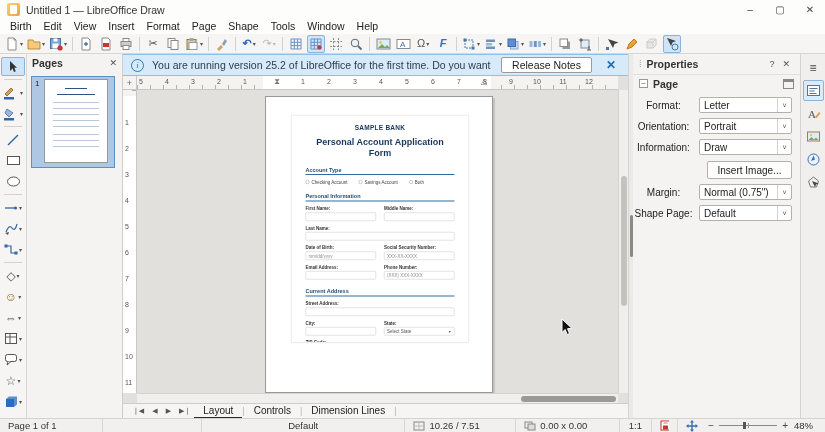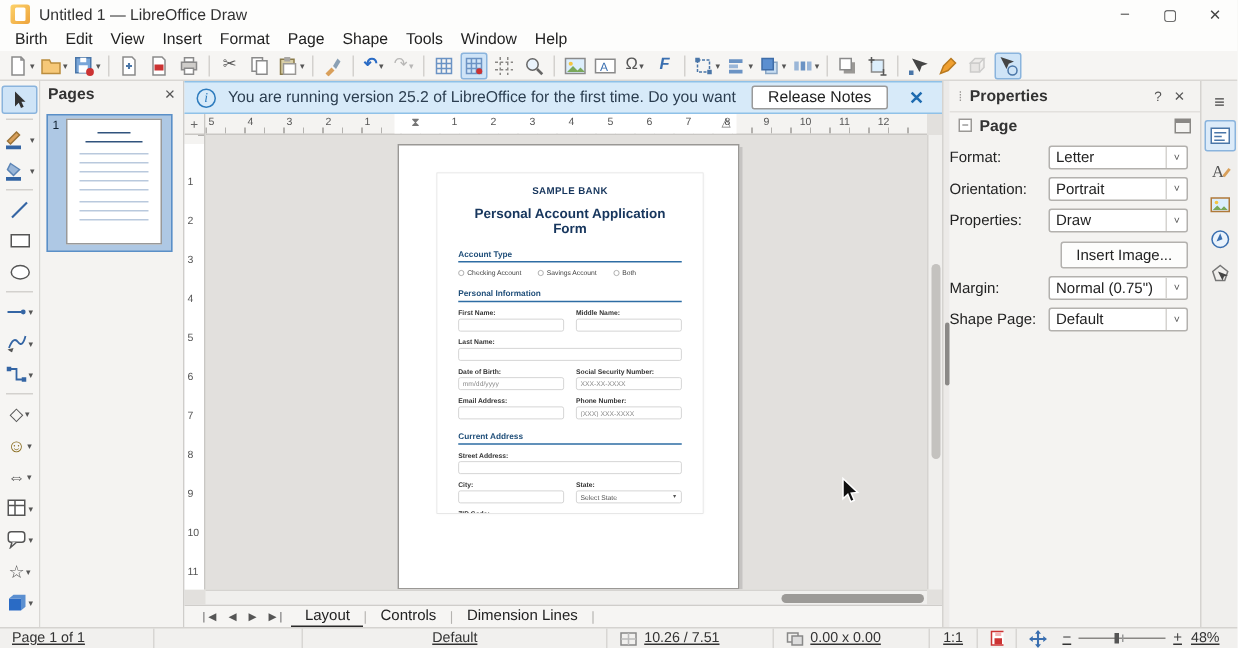--- a/index.html
+++ b/index.html
@@ -114,35 +114,35 @@
   .sidebar { width:167px; background:#f4f3f1; display:flex; flex-direction:column; }
   .sbhead { height:20px; display:flex; align-items:center; padding:0 6px; }
   .sbgrip { color:#9a9895; font-size:9px; letter-spacing:1px; margin-right:4px; }
   .sbtitle { font-weight:bold; font-size:10.5px; color:#333; flex:1; }
   .sbico { font-size:9px; color:#555; padding:0 4px; }
   .sbsection { height:18px; display:flex; align-items:center; padding:0 6px; border-top:1px solid #e2e0dd; }
   .collapser { width:9px; height:9px; border:1px solid #9a9895; font-size:8px; line-height:7px; text-align:center; color:#555; margin-right:5px; background:#fff; }
   .sbsectitle { font-weight:bold; font-size:10.5px; color:#333; flex:1; }
   .launcher { width:11px; height:10px; border:1px solid #8a8885; border-top-width:3px; }
   .sbrow { display:flex; align-items:center; margin:5px 8px 0 0; }
-  .sblabel { width:66px; text-align:left; font-size:10px; color:#222; padding-right:5px; flex:none; }
+  .sblabel { width:66px; text-align:center; font-size:10px; color:#222; padding-right:5px; flex:none; }
   .sbdrop { flex:1; height:16px; background:#fff; border:1px solid #b3b1ae; border-radius:2px; display:flex; align-items:center; min-width:0; }
   .sbdroptext { flex:1; font-size:10px; color:#222; padding:0 4px; white-space:nowrap; overflow:hidden; }
   .sbdropbtn { width:14px; height:100%; border-left:1px solid #d5d3d0; display:flex; align-items:center; justify-content:center; font-size:7px; color:#555; }
   .sbbtnrow { display:flex; margin:6px 8px 0 74px; }
   .sbbutton { flex:1; height:18px; background:#fdfdfc; border:1px solid #b3b1ae; border-radius:2px; font-size:10px; color:#222; display:flex; align-items:center; justify-content:center; }
 
   
   .tabstrip { width:25px; background:#f0efed; border-left:1px solid #d5d3d0; display:flex; flex-direction:column; align-items:center; padding-top:2px; }
   .stab { width:21px; height:21px; display:flex; align-items:center; justify-content:center; margin:1px 0; border:1px solid transparent; border-radius:2px; }
   .stab.active { background:#dcebf9; border-color:#8ab4dd; }
   .hamb { font-size:12px; color:#444; }
 
   
-  .statusbar { position:absolute; left:0; bottom:0; right:0; height:14px; background:#f1f0ee; border-top:1px solid #d5d3d0; display:flex; align-items:center; font-size:9.5px; color:#333;text-decoration:underline; }
+  .statusbar { position:absolute; left:0; bottom:0; right:0; height:14px; background:#f1f0ee; border-top:1px solid #d5d3d0; display:flex; align-items:center; font-size:9.5px; color:#333; }
   .stcell { padding:0 8px; height:100%; display:flex; align-items:center; border-right:1px solid #d8d6d3; white-space:nowrap; }
   .stico { margin-right:4px; display:flex; }
   .zoomslider { display:flex; align-items:center; margin:0 6px; }
   .ztrack { width:58px; height:1px; background:#8a8885; margin:0 5px; position:relative; }
   .zthumb { position:absolute; left:24px; top:-3px; width:3px; height:7px; background:#555; }
   .ztick { position:absolute; left:29px; top:-2px; width:1px; height:5px; background:#999; }
   .zpm { font-size:10px; color:#444; }
 </style>
 </head>
 <body>
@@ -668,21 +668,21 @@
           </div>
       </div>
       <div class="sbrow">
         <span class="sblabel">Orientation:</span>
         <div class="sbdrop">
             <span class="sbdroptext">Portrait</span>
             <span class="sbdropbtn">˅</span>
           </div>
       </div>
       <div class="sbrow">
-        <span class="sblabel">Properties:</span>
+        <span class="sblabel">Information:</span>
         <div class="sbdrop">
             <span class="sbdroptext">Draw</span>
             <span class="sbdropbtn">˅</span>
           </div>
       </div>
       <div class="sbbtnrow">
         <div class="sbbutton">Insert Image...</div>
       </div>
       <div class="sbrow">
         <span class="sblabel">Margin:</span>

